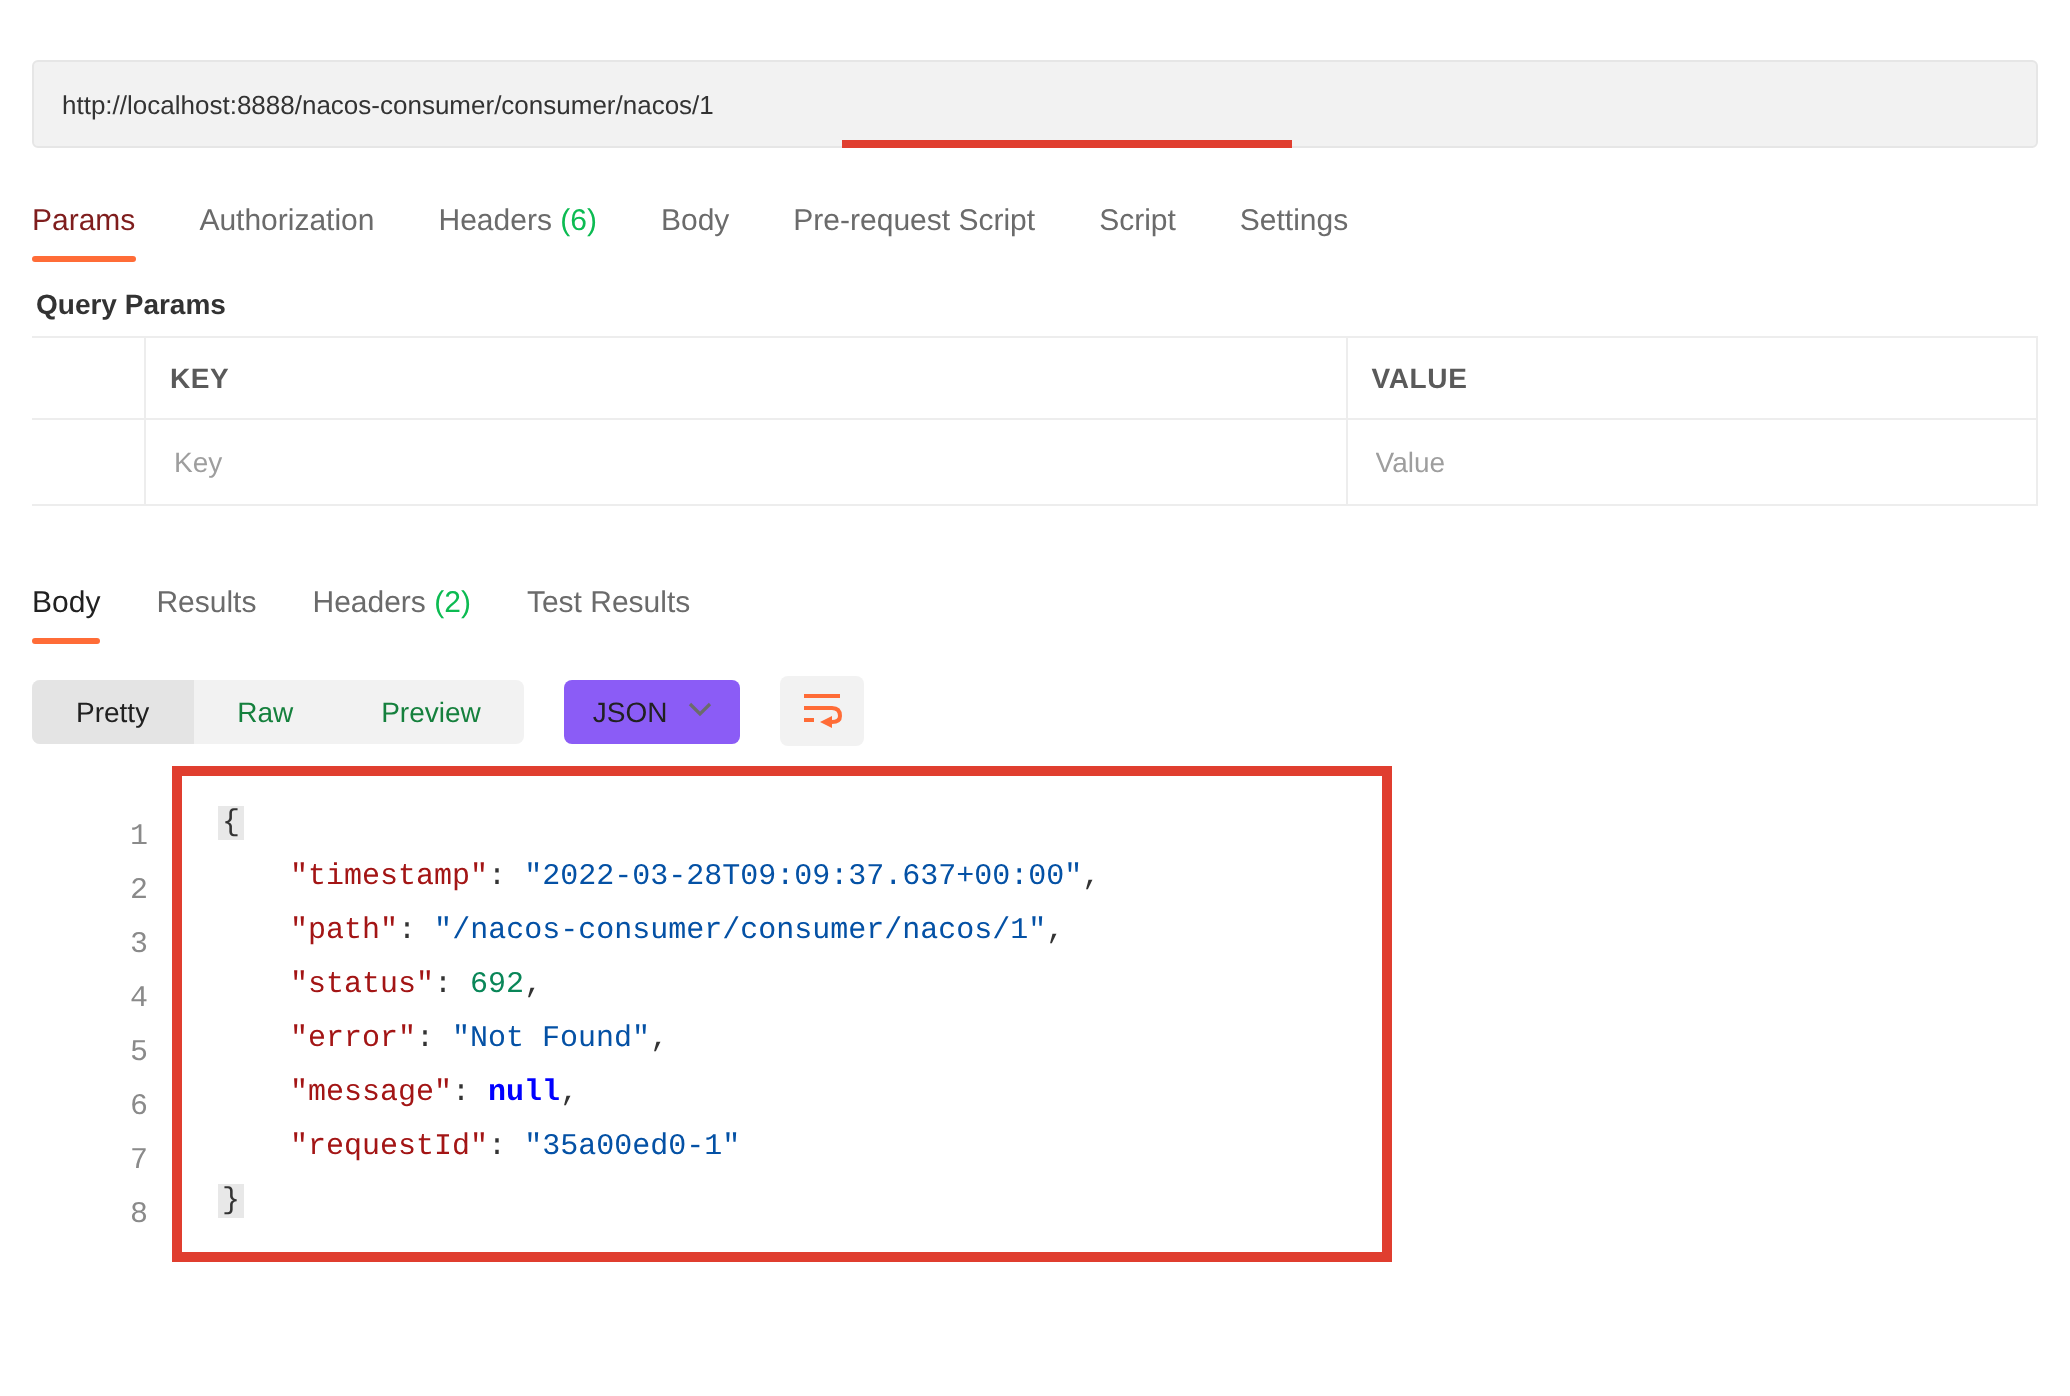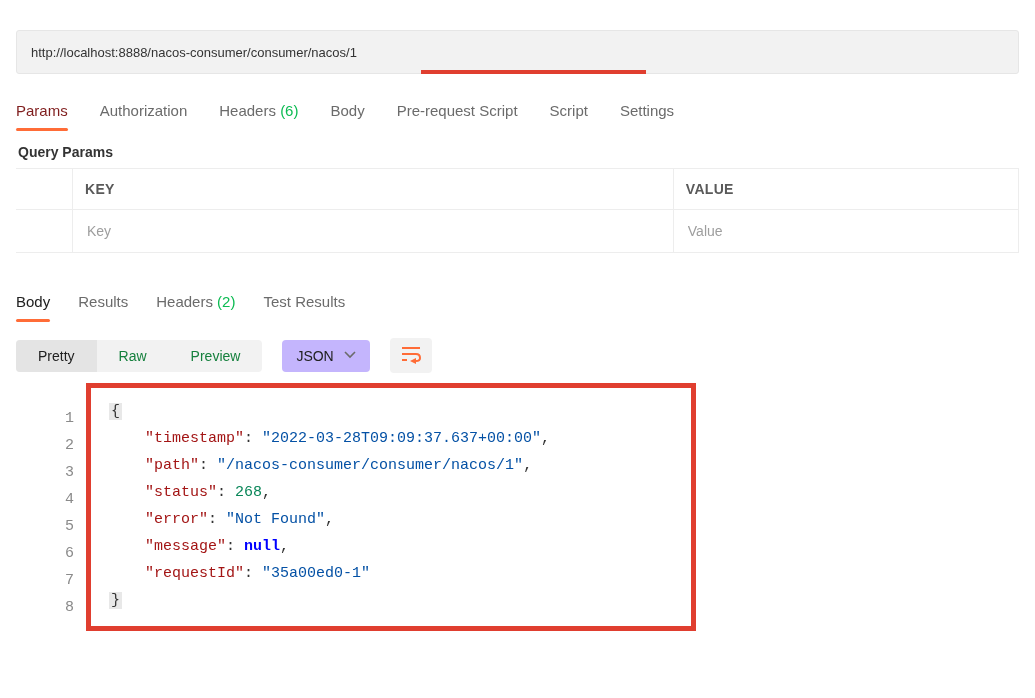--- a/index.html
+++ b/index.html
@@ -138,21 +138,21 @@
   }
   .seg-btn {
     padding: 8px 22px;
     background: transparent;
     color: #15803d;
     cursor: pointer;
   }
   .seg-btn.active { background: #e4e4e4; color: #212121; font-weight: 500; }
   .sel {
     display: flex; align-items: center; gap: 10px;
-    background: #c4b5fd; border-radius: 4px;
+    background: #8b5cf6; border-radius: 4px;
     padding: 8px 14px; color: #212121;
     cursor: pointer;
   }
   .wrap-btn {
     background: #f2f2f2; border-radius: 4px;
     padding: 6px 10px; cursor: pointer;
     display: flex; align-items: center; justify-content: center;
   }
   .wrap-icon { color: #ff6c37; }
 
@@ -275,21 +275,21 @@
       <div>4</div>
       <div>5</div>
       <div>6</div>
       <div>7</div>
       <div>8</div>
     </div>
     <div class="code-wrap">
       <div class="code"><span class="brace-hl tok-punc">{</span>
     <span class="tok-key">"timestamp"</span><span class="tok-punc">: </span><span class="tok-str">"2022-03-28T09:09:37.637+00:00"</span><span class="tok-punc">,</span>
     <span class="tok-key">"path"</span><span class="tok-punc">: </span><span class="tok-str"><span>"</span><span class="path-link">/nacos-consumer/consumer/nacos/1</span><span>"</span></span><span class="tok-punc">,</span>
-    <span class="tok-key">"status"</span><span class="tok-punc">: </span><span class="tok-num">268</span><span class="tok-punc">,</span>
+    <span class="tok-key">"status"</span><span class="tok-punc">: </span><span class="tok-num">692</span><span class="tok-punc">,</span>
     <span class="tok-key">"error"</span><span class="tok-punc">: </span><span class="tok-str">"Not Found"</span><span class="tok-punc">,</span>
     <span class="tok-key">"message"</span><span class="tok-punc">: </span><span class="tok-null">null</span><span class="tok-punc">,</span>
     <span class="tok-key">"requestId"</span><span class="tok-punc">: </span><span class="tok-str">"35a00ed0-1"</span>
 <span class="brace-hl tok-punc">}</span></div>
     </div>
   </div>
 
 </div>
 
 </body></html>

